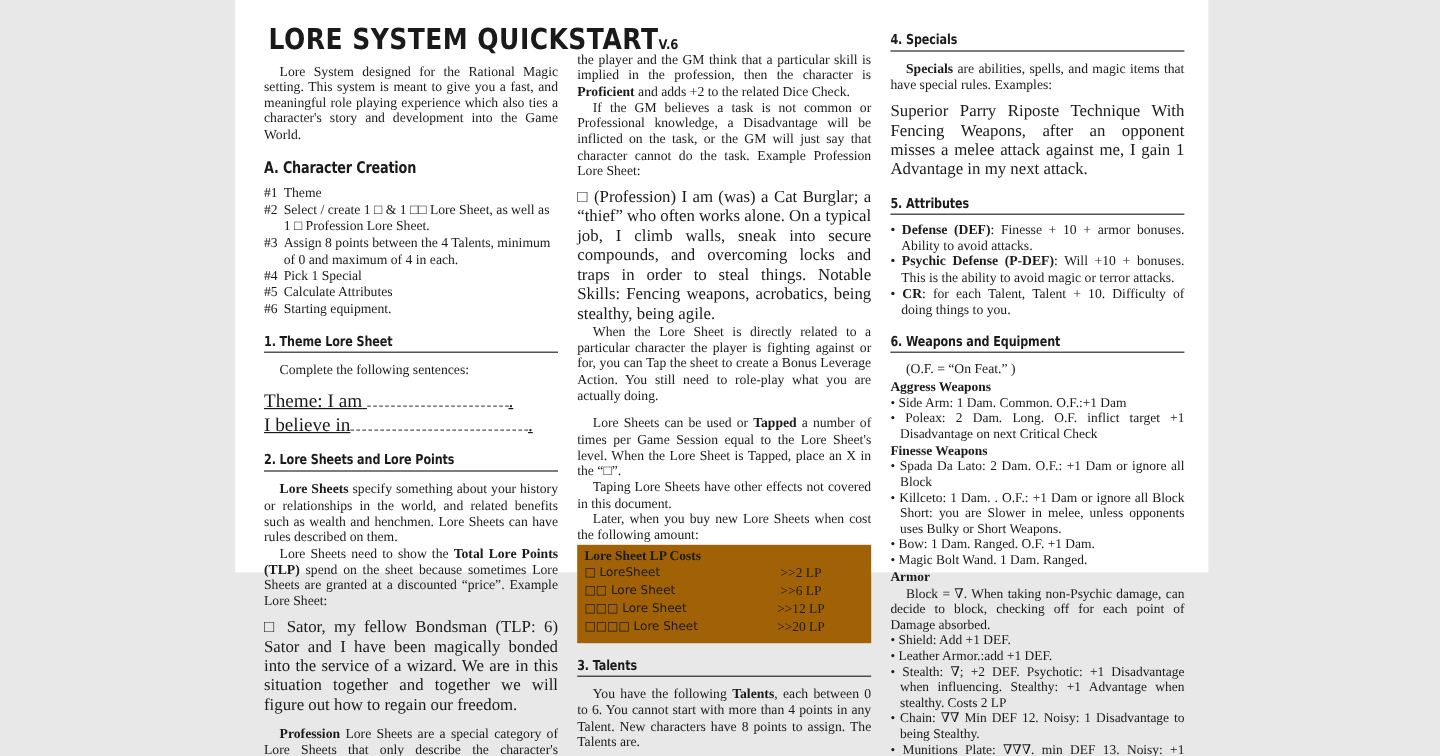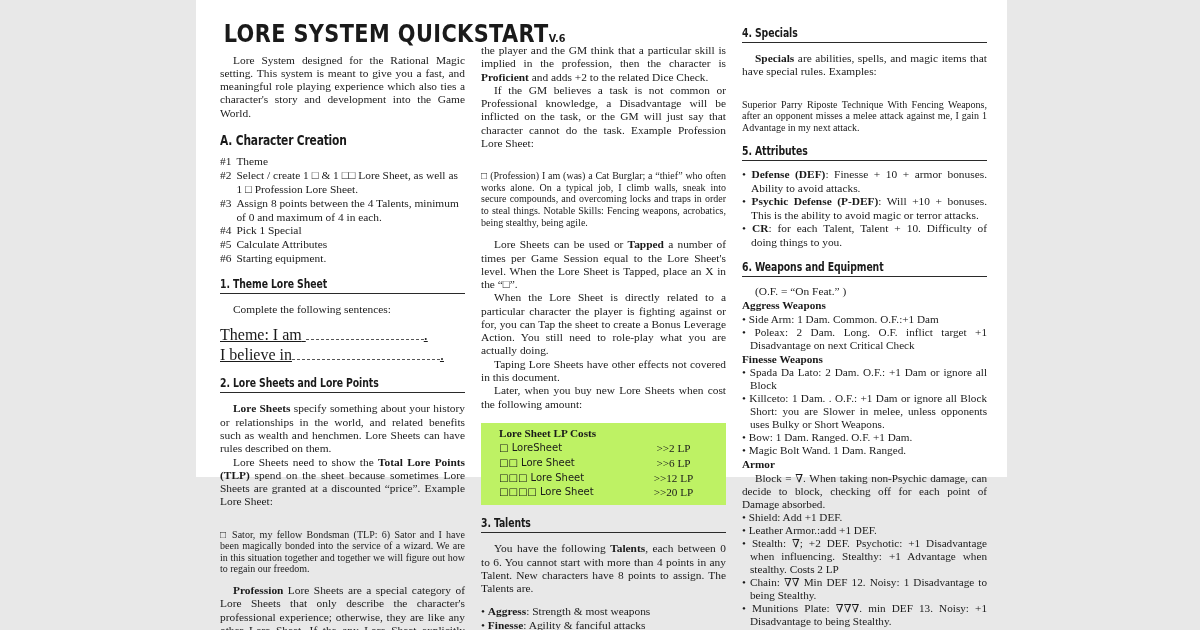--- a/index.html
+++ b/index.html
@@ -85,24 +85,24 @@
     line-height: 1.165;
     margin: 0 0 0 0;
     text-align: justify;
     text-indent: 13px;
     hyphens: auto;
   }
   p.body.noind { text-indent: 0; }
   p.body + p.body { margin-top: 0; }
 
   .small {
-    font-size: 10px;
+    font-size: 14px;
     line-height: 1.16;
     text-align: justify;
-    margin: 20px 0 0 0;
+    margin: 7px 0 0 0;
   }
 
   
   ol.steps { list-style: none; margin: 0; padding: 0; font-size: 11.4px; line-height: 1.22; }
   ol.steps li { display: flex; gap: 5px; margin-bottom: 0px; }
   ol.steps li .n { flex: 0 0 auto; }
   ol.steps li .t { flex: 1 1 auto; }
 
   
   .fill { font-size: 16px; line-height: 1.25; text-decoration: underline; }
@@ -119,23 +119,23 @@
   ul.b.tight li { margin-bottom: 0; }
 
   ul.plain { list-style: none; margin: 0; padding: 0; font-size: 11.2px; line-height: 1.16; }
   ul.plain li { padding-left: 8px; text-indent: -8px; text-align: justify; }
   ul.plain li::before { content: "\2022\00a0"; }
 
   .wgroup { font-weight: 700; font-size: 11.2px; line-height: 1.2; margin-top: 1px; }
 
   
   .lp-table {
-    background: #bef264;
-    padding: 3px 6px 5px 18px;
-    margin: 12px 0 0 0;
+    background: #a16207;
+    padding: 3px 6px 5px 6px;
+    margin: 0 0 0 0;
     font-size: 11.2px;
     line-height: 1.33;
   }
   .lp-table .cap { font-weight: 700; margin-bottom: 0px; }
   .lp-table .row { display: flex; }
   .lp-table .row .lbl { flex: 0 0 128px; }
   .lp-table .row .val { flex: 1 1 auto; text-align: center; }
 
   
   b, strong { font-weight: 700; }
@@ -207,23 +207,23 @@
     </div>
 
     <div class="col col-2">
 
       <p class="body noind" style="margin-top:34px"><span>the player and the GM think that a particular skill is implied in the profession, then the character is </span><b>Proficient</b><span> and adds +2 to the related Dice Check.</span></p>
 
       <p class="body">If the GM believes a task is not common or Professional knowledge, a Disadvantage will be inflicted on the task, or the GM will just say that character cannot do the task. Example Profession Lore Sheet:</p>
 
       <p class="small">□ (Profession) I am (was) a Cat Burglar; a   “thief” who often works alone.  On a typical job, I climb walls, sneak into secure compounds, and overcoming locks and traps in order to steal things. Notable Skills: Fencing weapons, acrobatics, being stealthy, being agile.</p>
 
+      <p class="body">When the Lore Sheet is directly related to a particular character the player is fighting against or for, you can Tap the sheet to create a Bonus Leverage Action. You still need to role-play what you are actually doing.</p>
+
       <p class="body" style="margin-top:10px"><span>Lore Sheets can be used or </span><b>Tapped</b><span> a number of times per Game Session equal to the Lore Sheet's level. When the Lore Sheet is Tapped, place an X in the  “□”.</span></p>
-
-      <p class="body">When the Lore Sheet is directly related to a particular character the player is fighting against or for, you can Tap the sheet to create a Bonus Leverage Action. You still need to role-play what you are actually doing.</p>
       <p class="body">Taping Lore Sheets have other effects not covered in this document.</p>
       <p class="body">Later, when you buy new Lore Sheets when cost the following amount:</p>
 
       <div class="lp-table">
         <div class="cap">Lore Sheet LP Costs</div>
         <div class="row">
           <span class="lbl box">□  LoreSheet</span>
           <span class="val">&gt;&gt;2 LP</span>
         </div>
         <div class="row">

